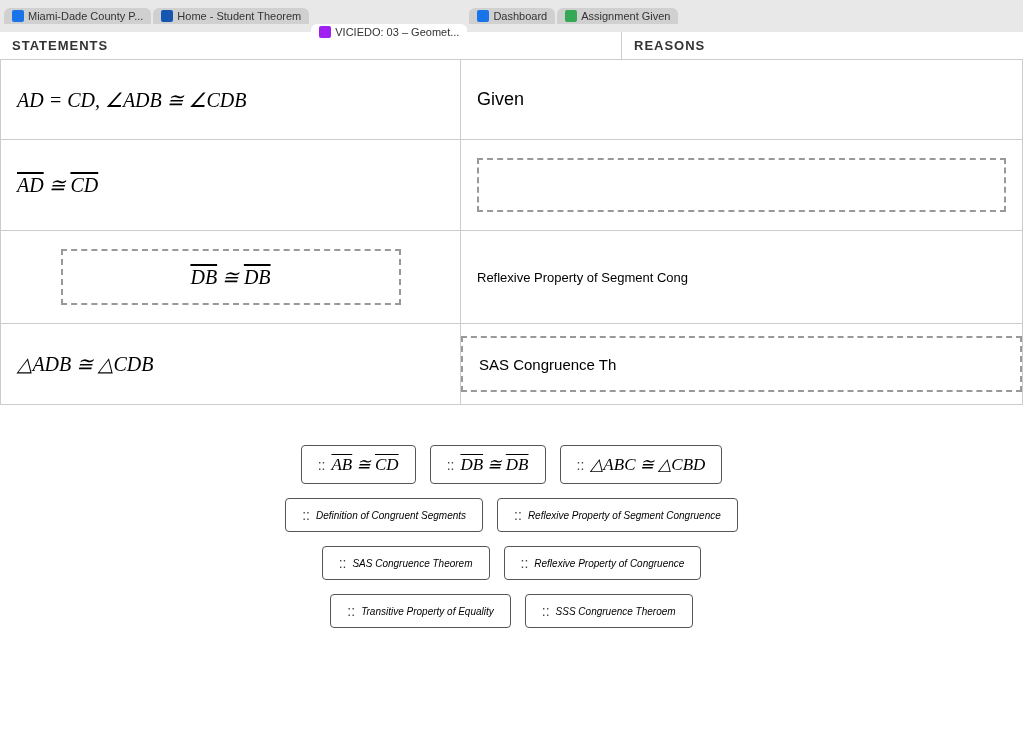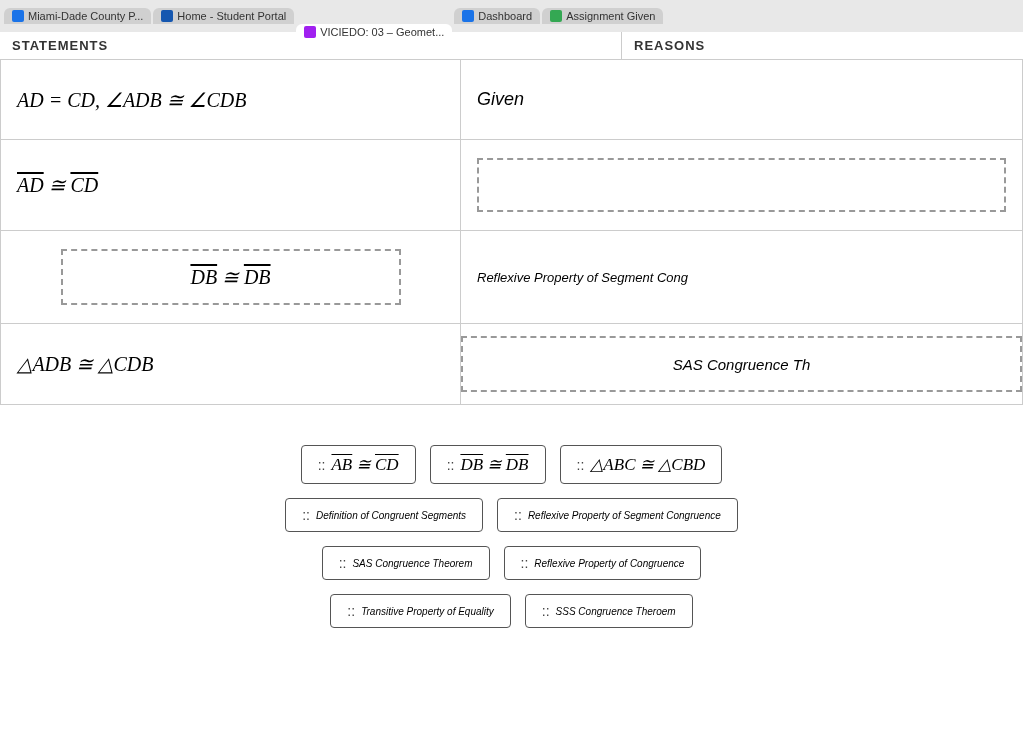--- a/index.html
+++ b/index.html
@@ -106,21 +106,20 @@
       align-items: center;
       border-right: 1px solid #ccc;
     }
     .proof-reason {
       flex: 1;
       padding: 18px 16px;
       font-size: 18px;
       display: flex;
       align-items: center;
       font-family: Arial, sans-serif;
-      font-style: italic;
     }
 
     
     .math {
       font-style: italic;
     }
     .overline {
       text-decoration: overline;
     }
 
@@ -141,21 +140,21 @@
       width: 340px;
       height: 56px;
       font-size: 20px;
     }
     .reason-dashed {
       border: 2px dashed #999;
       width: 100%;
       height: 56px;
       display: flex;
       align-items: center;
-      justify-content: center;
+      justify-content: flex-start;
       padding: 0 16px;
       font-size: 18px;
     }
 
     
     .tiles-area {
       margin-top: 24px;
       padding: 16px 20px;
       display: flex;
       flex-direction: column;
@@ -197,21 +196,21 @@
 </head>
 <body>
 
 <div class="tab-bar">
   <div class="tab">
     <span class="tab-favicon blue"></span>
     <span>Miami-Dade County P...</span>
   </div>
   <div class="tab">
     <span class="tab-favicon dark-blue"></span>
-    <span>Home - Student Portal</span>
+    <span>Home - Student Theorem</span>
   </div>
   <div class="tab active">
     <span class="tab-favicon purple"></span>
     <span>VICIEDO: 03 – Geomet...</span>
   </div>
   <div class="tab">
     <span class="tab-favicon blue"></span>
     <span>Dashboard</span>
   </div>
   <div class="tab">

